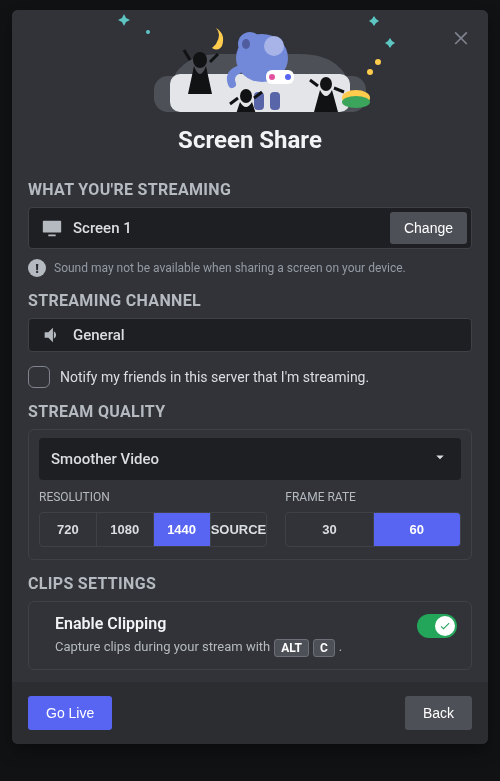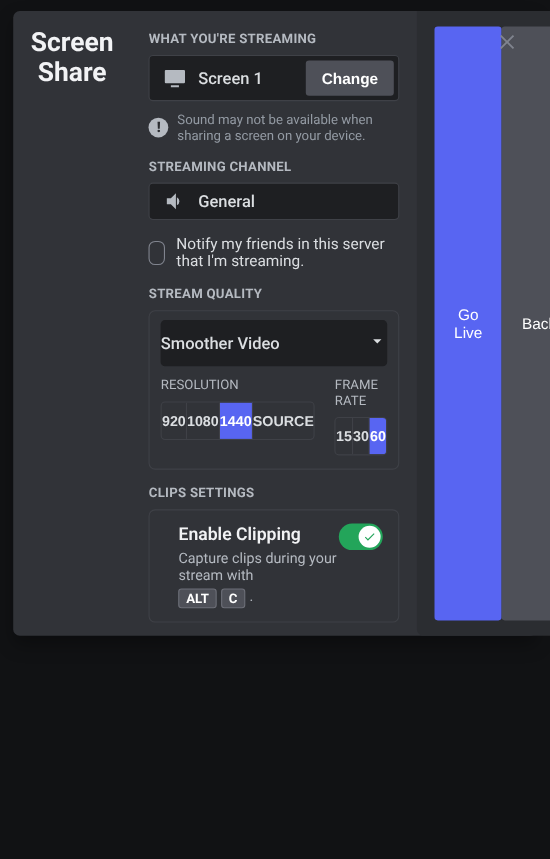--- a/index.html
+++ b/index.html
@@ -7,21 +7,21 @@
     width: 500px; height: 781px;
     background: #111214;
     font-family: -apple-system, BlinkMacSystemFont, "Segoe UI", Roboto, Helvetica, Arial, sans-serif;
     color: #dbdee1; overflow: hidden;
   }
   .modal {
     position: relative;
     margin: 10px 12px;
     background: #313338;
     border-radius: 6px;
-    display: flex; flex-direction: row;
+    display: flex; flex-direction: column;
     box-shadow: 0 8px 16px rgba(0,0,0,.3);
   }
   .hero {
     height: 102px;
     background: #313338;
     border-radius: 6px 6px 0 0;
     position: relative; overflow: hidden;
     display: flex; align-items: flex-end; justify-content: center;
   }
   .hero svg { display: block; }
@@ -32,38 +32,38 @@
     cursor: pointer; color: #80848e;
   }
   .close-btn svg { width: 20px; height: 20px; }
   .title {
     text-align: center;
     font-size: 24px; font-weight: 700; color: #f2f3f5;
     padding: 14px 16px 8px;
   }
   .content { padding: 4px 16px 12px; }
   .section-label {
-    font-size: 12px; font-weight: 700; color: #b5bac1;
+    font-size: 16px; font-weight: 700; color: #b5bac1;
     letter-spacing: .02em; text-transform: uppercase;
     margin: 14px 0 8px;
   }
   .row {
     background: #1e1f22;
     border: 1px solid #3f4147;
     border-radius: 4px;
     display: flex; align-items: center;
   }
   .row-main { flex: 1; display: flex; align-items: center; gap: 10px; padding: 10px 12px; height: 32px; }
   .row-main .label { font-size: 15px; color: #dbdee1; font-weight: 500; }
   .icon-box { width: 22px; height: 22px; display: flex; align-items: center; justify-content: center; color: #b5bac1; }
   .change-btn {
     margin: 4px 4px 4px 0;
     background: #4e5058; color: #fff;
     border: none; border-radius: 3px;
-    padding: 8px 14px; font-size: 14px; font-weight: 700;
+    padding: 8px 14px; font-size: 14px; font-weight: 400;
     cursor: pointer;
   }
   .hint {
     display: flex; align-items: center; gap: 8px;
     font-size: 12px; color: #949ba4;
     margin-top: 10px;
   }
   .hint-icon {
     width: 18px; height: 18px; border-radius: 50%;
     background: #b5bac1; color: #2b2d31;
@@ -74,21 +74,21 @@
   .checkbox {
     width: 22px; height: 22px; border: 1px solid #80848e; border-radius: 6px;
     background: transparent; cursor: pointer;
   }
   .checkbox-label { font-size: 14px; color: #dbdee1; }
   .quality-box {
     border: 1px solid #3f4147; border-radius: 6px; padding: 8px 10px 12px;
   }
   .dropdown {
     background: #1e1f22; border-radius: 4px;
-    display: flex; align-items: center; padding: 10px 0;
+    display: flex; align-items: center; padding: 10px 12px;
     cursor: pointer; justify-content: space-between; height: 42px;
   }
   .dropdown .label { font-size: 15px; color: #dbdee1; font-weight: 500; }
   .chevron { color: #dbdee1; }
   .sub-cols { display: flex; gap: 18px; margin-top: 10px; }
   .sub-col { display: flex; flex-direction: column; }
   .sub-col.res { flex: 1.3; }
   .sub-col.fr { flex: 1; }
   .sub-label {
     font-size: 12px; font-weight: 400; color: #b5bac1; margin-bottom: 8px;
@@ -250,30 +250,29 @@
         <span class="chevron">
           <svg width="18" height="18" viewBox="0 0 24 24">
               <path fill="currentColor" d="M7 10l5 5 5-5z"></path>
             </svg>
         </span>
       </div>
       <div class="sub-cols">
         <div class="sub-col res">
           <div class="sub-label">RESOLUTION</div>
           <div class="seg">
-            <button>920</button>
+            <button>720</button>
             <button>1080</button>
             <button class="active">1440</button>
             <button>SOURCE</button>
           </div>
         </div>
         <div class="sub-col fr">
           <div class="sub-label">FRAME RATE</div>
           <div class="seg">
-            <button>15</button>
             <button>30</button>
             <button class="active">60</button>
           </div>
         </div>
       </div>
     </div>
 
     <div class="section-label">CLIPS SETTINGS</div>
     <div class="clips-box">
       <div class="clips-title">Enable Clipping</div>

